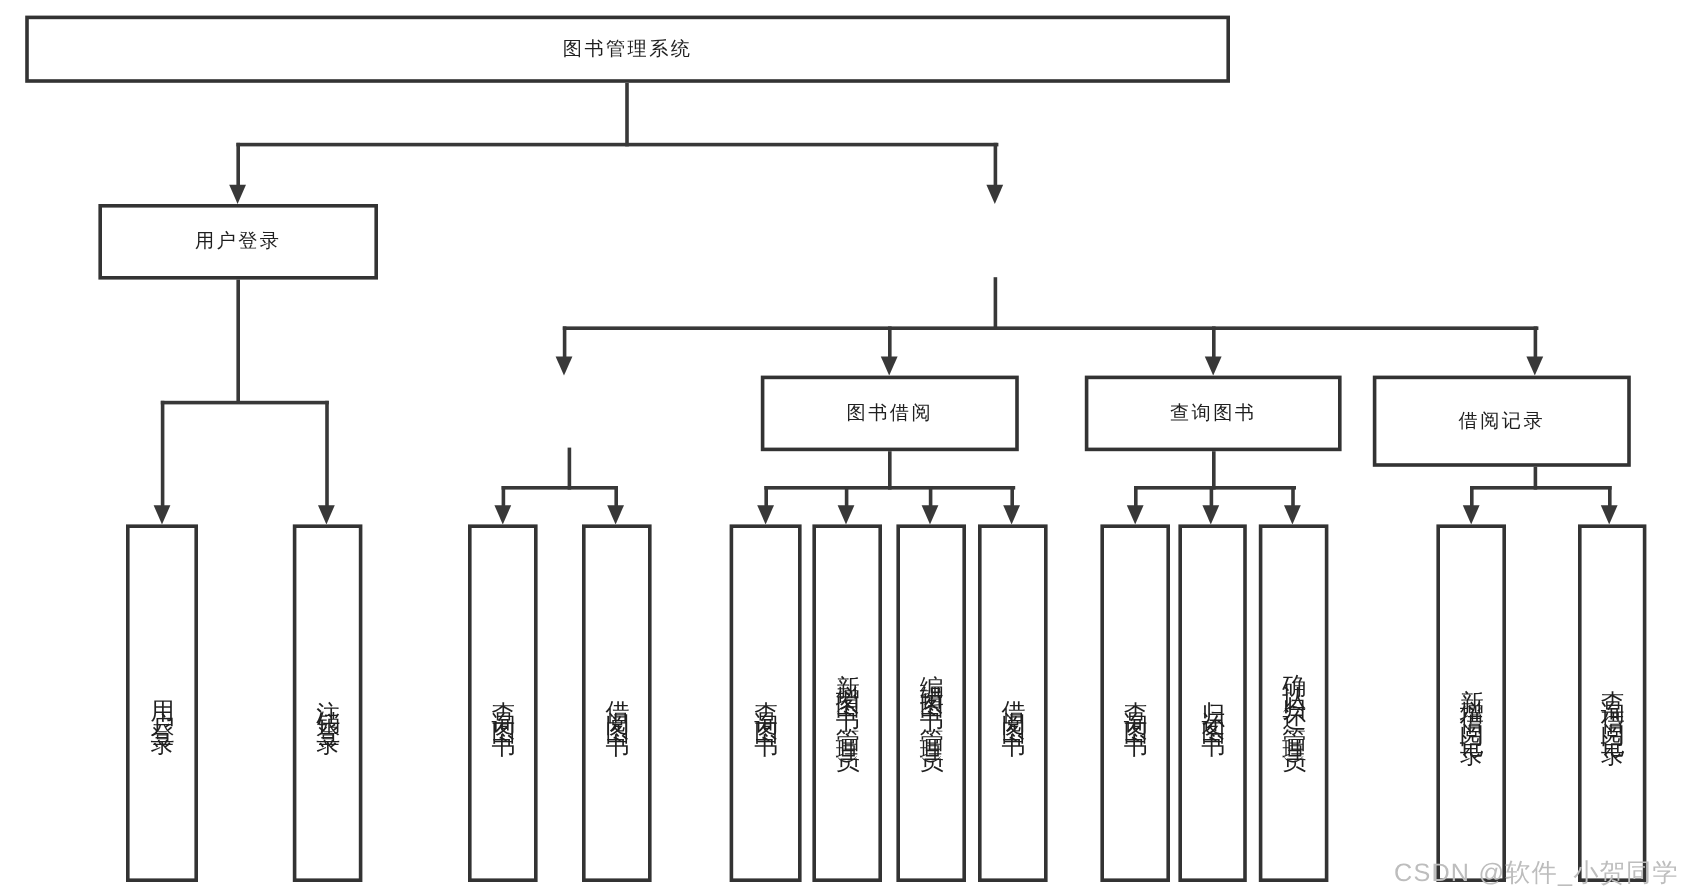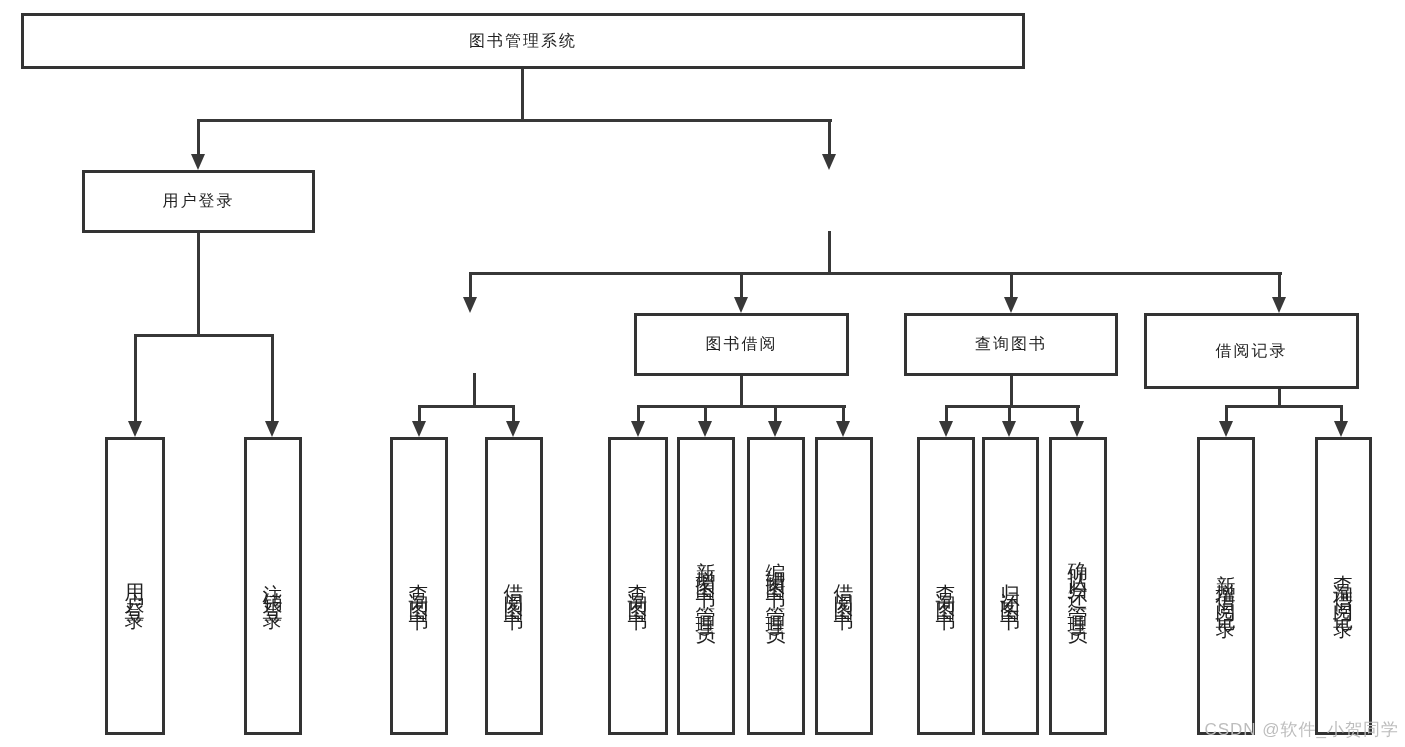--- a/index.html
+++ b/index.html
@@ -37,21 +37,21 @@
     writing-mode:vertical-rl;
     text-orientation:mixed;
     font-size:20px;
     line-height:1.1;
     letter-spacing:9px;
     white-space:nowrap;
   }
   .watermark{
     position:absolute;
     right:6px;bottom:6px;
-    font-size:17px;
+    font-size:21px;
     color:#bdbdbd;
     letter-spacing:1px;
     z-index:5;
     white-space:nowrap;
   }
 </style>
 </head>
 <body>
 
 <div class="stage">

